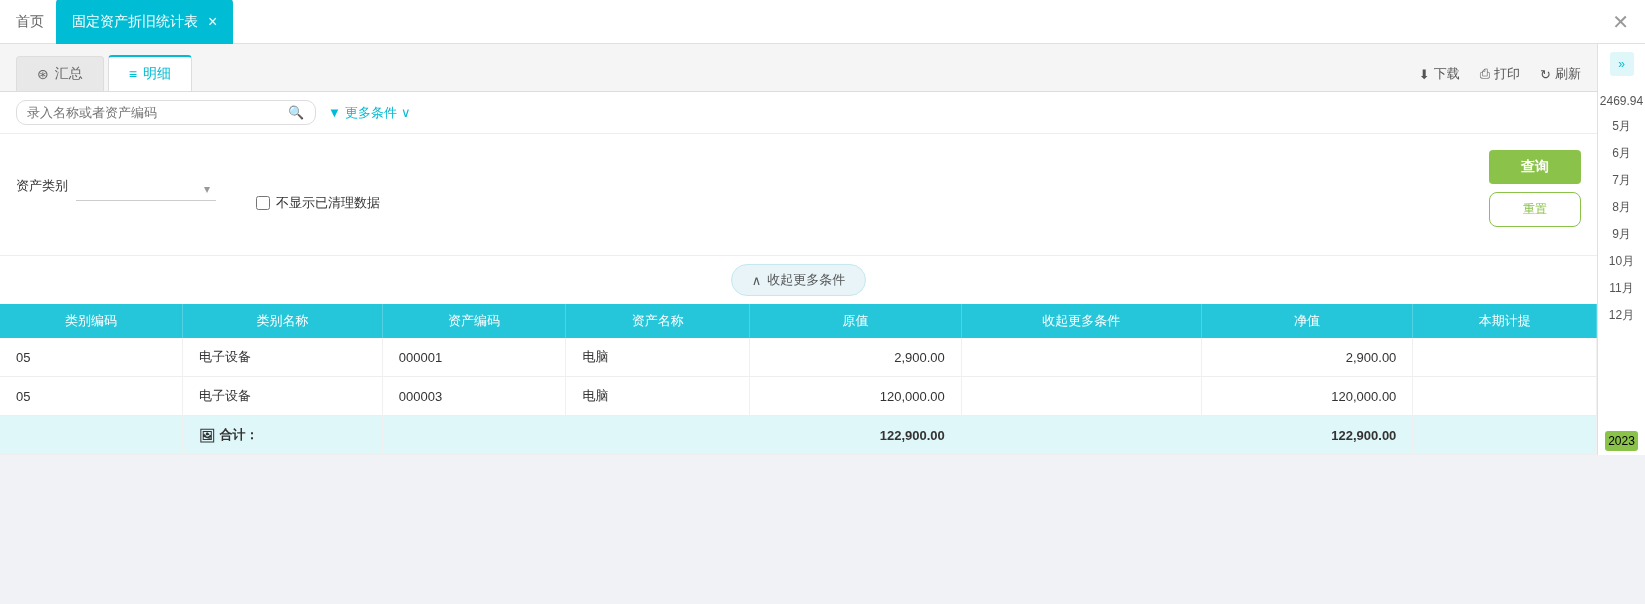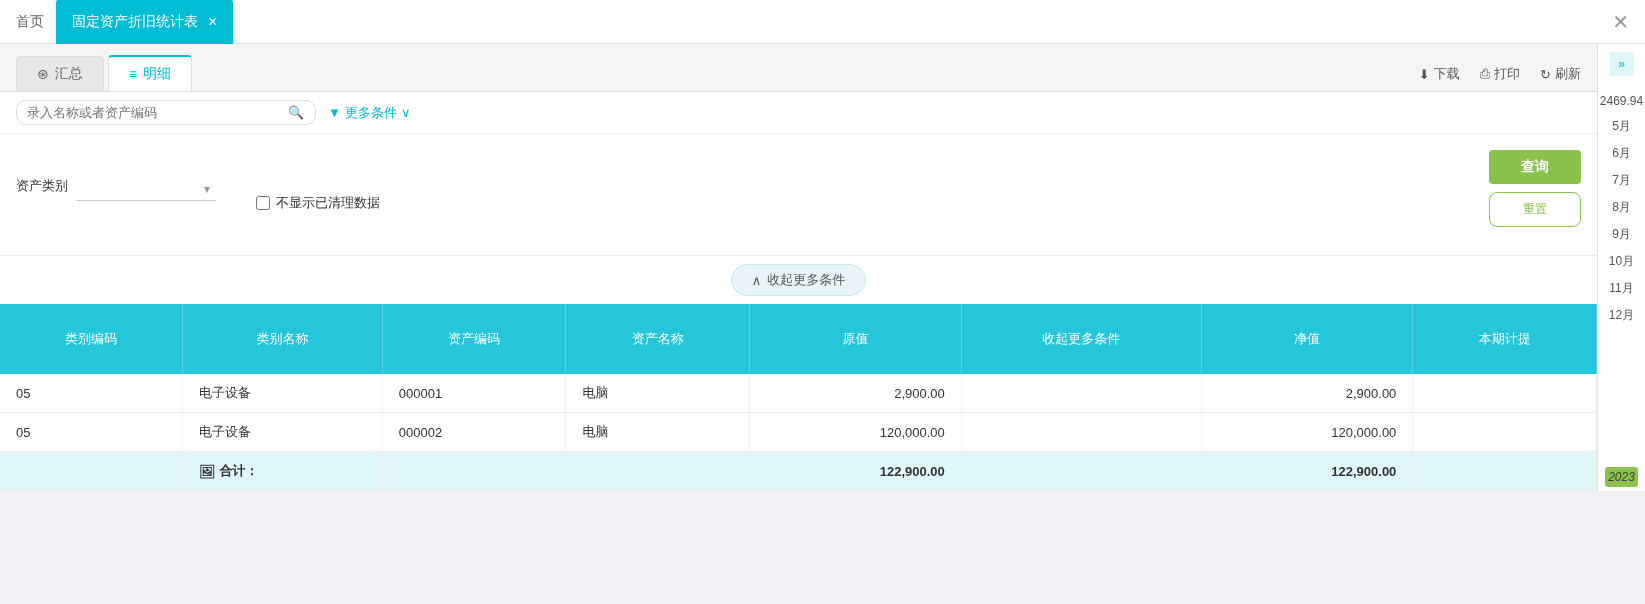--- a/index.html
+++ b/index.html
@@ -157,21 +157,21 @@
       overflow: auto;
       background: #fff;
     }
     table {
       width: 100%; border-collapse: collapse;
     }
     thead tr {
       background: #26c6da; color: #fff;
     }
     thead th {
-      padding: 26px 16px; text-align: center;
+      padding: 8px 16px; text-align: center;
       font-size: 13px; font-weight: normal;
       border-right: 1px solid rgba(255,255,255,0.2);
     }
     tbody tr {
       border-bottom: 1px solid #eee;
     }
     tbody td {
       padding: 10px 16px; font-size: 13px;
       border-right: 1px solid #f0f0f0;
     }
@@ -200,24 +200,24 @@
       background: #e0f7fa; border-radius: 3px;
       display: flex; align-items: center; justify-content: center;
       cursor: pointer; margin-bottom: 12px;
       font-size: 12px; color: #00bcd4;
     }
     .sidebar-month {
       font-size: 12px; color: #555; cursor: pointer;
       padding: 4px 0; width: 100%; text-align: center;
     }
     .sidebar-year-badge {
-      background: #8bc34a; color: #404040;
+      background: #8bc34a; color: #000000;
       font-size: 12px; padding: 3px 3px;
       border-radius: 3px; margin-top: auto;
-      margin-bottom: 4px; cursor: pointer; font-style: italic;
+      margin-bottom: 4px; cursor: pointer;
     }
   </style>
 </head>
 <body>
 
 <div class="top-nav">
   <span class="nav-home">首页</span>
   <div class="nav-tab">
     <span>固定资产折旧统计表</span>
     <span class="close-btn">×</span>
@@ -316,21 +316,21 @@
       <td class="td-center">000001</td>
       <td>电脑</td>
       <td class="td-right">2,900.00</td>
       <td class="td-right"></td>
       <td class="td-right">2,900.00</td>
       <td class="td-right"></td>
     </tr>
             <tr>
       <td class="td-center">05</td>
       <td>电子设备</td>
-      <td class="td-center">000002</td>
+      <td class="td-center">000003</td>
       <td>电脑</td>
       <td class="td-right">120,000.00</td>
       <td class="td-right"></td>
       <td class="td-right">120,000.00</td>
       <td class="td-right"></td>
     </tr>
             <tr class="total-row">
     <td></td>
     <td>
       <span class="total-label">

